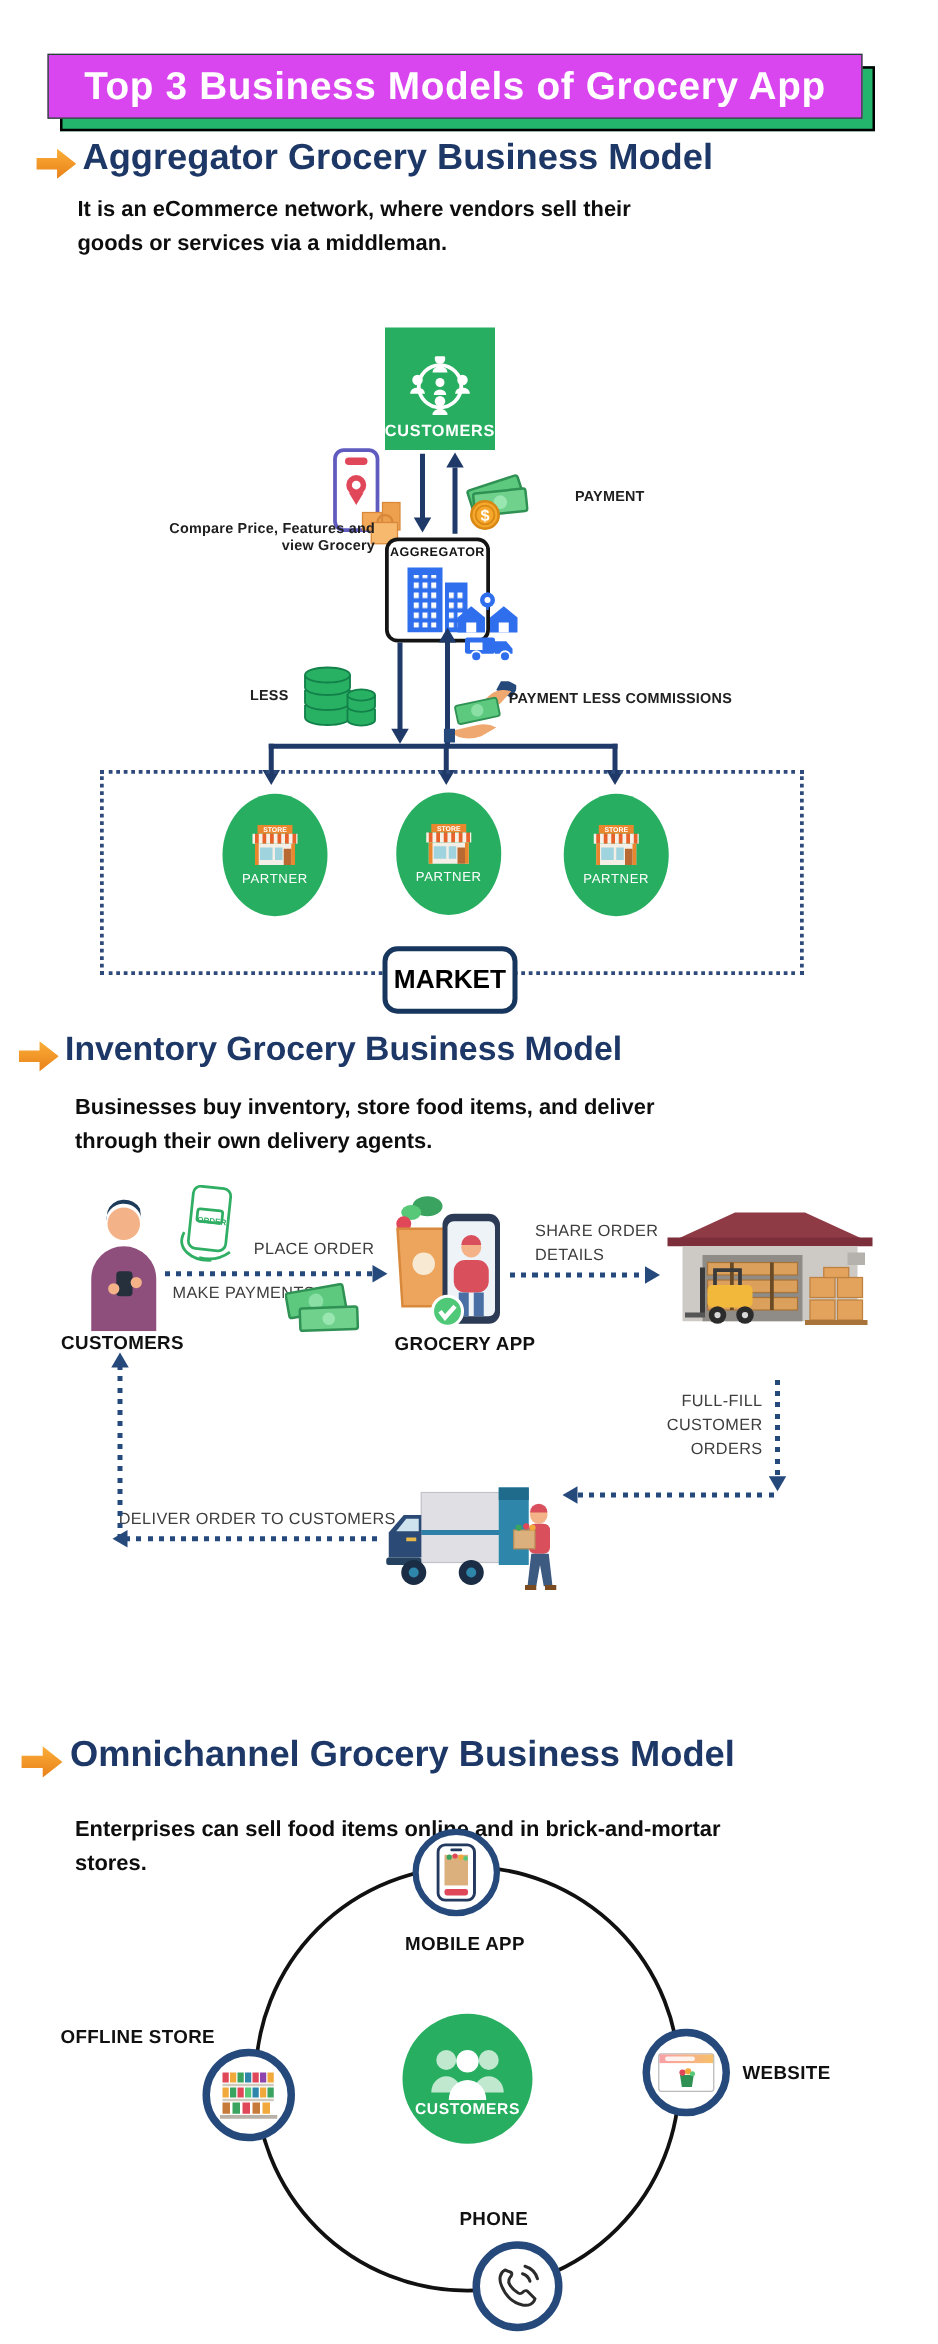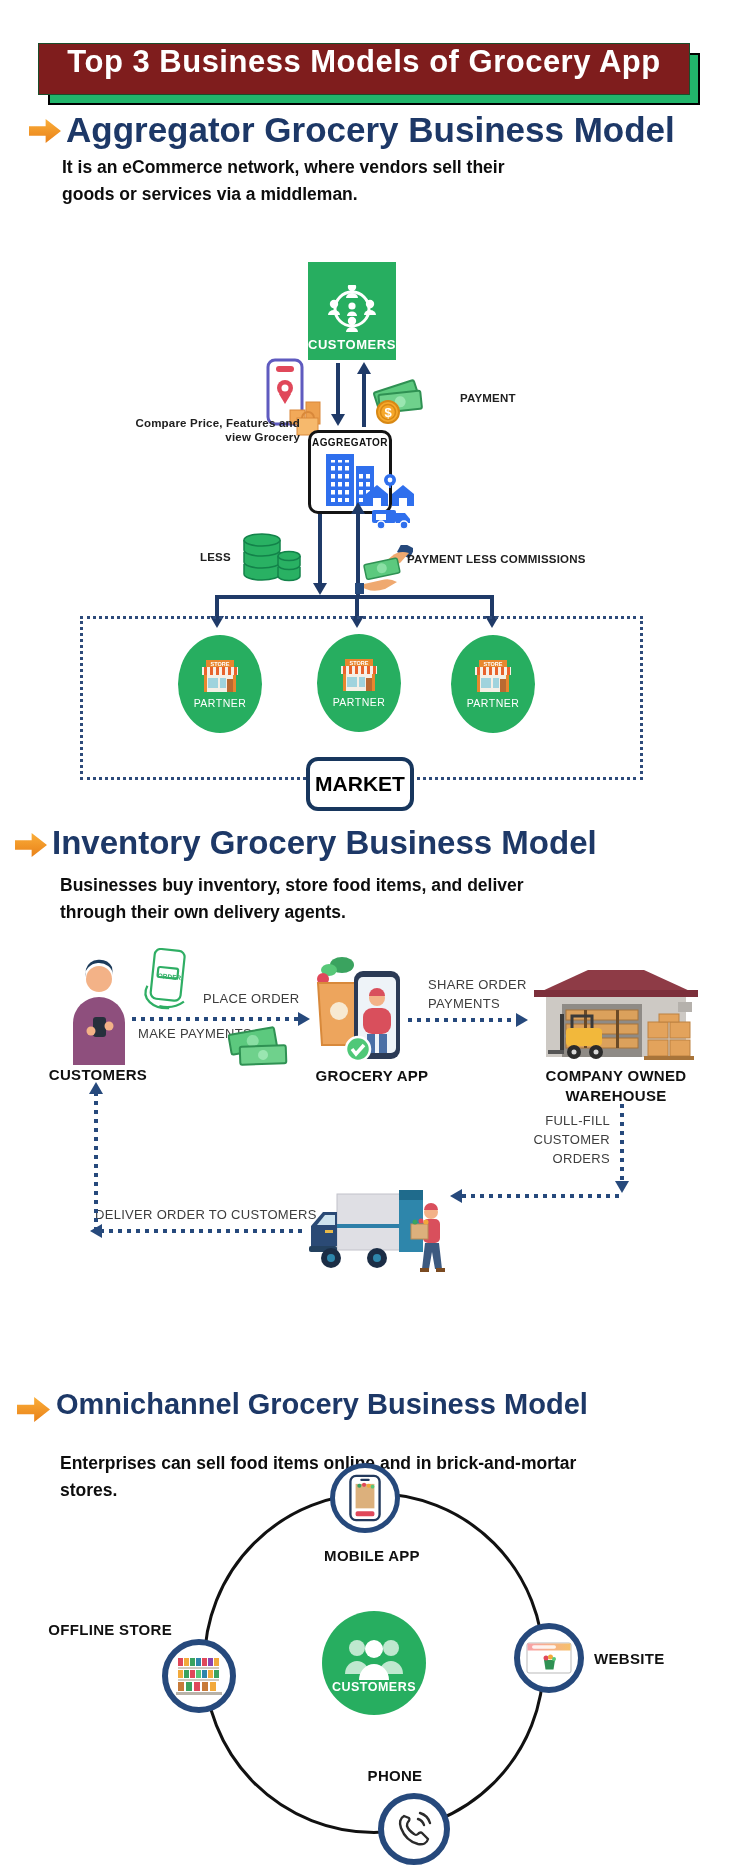--- a/index.html
+++ b/index.html
@@ -4,22 +4,22 @@
 <style>
   html,body{margin:0;padding:0;background:#fff;}
   .page{position:relative;width:750px;height:1875px;background:#fff;overflow:hidden;
         font-family:"Liberation Sans",sans-serif;color:#111;}
   .abs{position:absolute;}
 
   
   .header-wrap{left:38px;top:43px;width:652px;height:52px;}
   .header-shadow{position:absolute;left:10px;top:10px;width:100%;height:100%;
                  background:#22b56b;border:2px solid #000;box-sizing:border-box;}
-  .header-main{position:absolute;left:0;top:0;width:100%;height:100%;background:#7f1d1d;
-               border:1px solid #1a4d2a;box-sizing:border-box;display:flex;justify-content:center;}
+  .header-main{position:absolute;left:0;top:0;width:100%;height:100%;background:#d946ef;
+               border:1px solid #1a4d2a;box-sizing:border-box;display:flex;align-items:center;justify-content:center;}
   .header-title{color:#fff;font-weight:bold;font-size:31px;letter-spacing:.5px;}
 
   
   .sec-arrow{display:block;background:linear-gradient(180deg,#fbb03b,#e87f17);
              clip-path:polygon(0 32%,52% 32%,52% 4%,100% 50%,52% 96%,52% 68%,0 68%);}
   .sec-head{font-weight:bold;color:#1d3867;white-space:nowrap;}
   .sec-desc{font-weight:bold;color:#0d0d0d;font-size:17.5px;line-height:1.55;}
 
   
   .lbl-sm{font-size:11.5px;font-weight:bold;color:#202020;line-height:1.25;letter-spacing:.2px;}
@@ -64,21 +64,21 @@
 <div class="page">
 
   <div class="abs header-wrap">
     <div class="header-shadow"></div>
     <div class="header-main">
       <span class="header-title">Top 3 Business Models of Grocery App</span>
     </div>
   </div>
 
   <span class="abs sec-arrow" style="left:29px;top:118px;width:32px;height:26px;"></span>
-  <div class="abs sec-head" style="left:66px;top:110px;font-size:35px;">Aggregator Grocery Business Model</div>
+  <div class="abs sec-head" style="left:66px;top:110px;font-size:29px;">Aggregator Grocery Business Model</div>
   <div class="abs sec-desc" style="left:62px;top:154px;width:460px;">It is an eCommerce network, where vendors sell their goods or services via a middleman.</div>
 
   <div class="abs customers-box">
     <svg width="54" height="52" viewBox="0 0 54 52">
       <circle cx="27" cy="24" r="17" fill="none" stroke="#fff" stroke-width="3"></circle>
       <g fill="#fff">
         <g transform="translate(27 2)">
             <circle r="4.2"></circle>
             <path d="M-6 11 a6 5 0 0 1 12 0 z"></path>
           </g>
@@ -250,21 +250,21 @@
       <rect x="10" y="18" width="10" height="10" fill="#9fd3dd"></rect>
         <rect x="22" y="18" width="6" height="10" fill="#9fd3dd"></rect>
       <rect x="29" y="19" width="6" height="13" fill="#b96a32"></rect>
     </svg>
     <span class="cap">PARTNER</span>
   </div>
 
   <div class="abs market-box">MARKET</div>
 
   <span class="abs sec-arrow" style="left:15px;top:832px;width:32px;height:26px;"></span>
-  <div class="abs sec-head" style="left:52px;top:824px;font-size:33px;text-align:right;">Inventory Grocery Business Model</div>
+  <div class="abs sec-head" style="left:52px;top:824px;font-size:27px;text-align:right;">Inventory Grocery Business Model</div>
   <div class="abs sec-desc" style="left:60px;top:872px;width:500px;">Businesses buy inventory, store food items, and deliver through their own delivery agents.</div>
 
   <svg class="abs" style="left:63px;top:953px;" width="70" height="112" viewBox="0 0 70 112">
     <circle cx="36" cy="26" r="13" fill="#f3b287"></circle>
     <path d="M22 24 a14 13 0 0 1 28 -2 l-1 -8 a14 13 0 0 0 -26 2 z" fill="#1d3b5a"></path>
     <path d="M10 112 v-42 a26 26 0 0 1 52 0 v42 z" fill="#8e4f7d"></path>
     <rect x="30" y="64" width="13" height="20" rx="3" fill="#26303c"></rect>
     <circle cx="28" cy="78" r="4.5" fill="#f3b287"></circle>
       <circle cx="46" cy="73" r="4.5" fill="#f3b287"></circle>
   </svg>
@@ -309,21 +309,21 @@
       <rect x="67" y="81" width="8" height="19" fill="#4a6fa5"></rect>
     <circle cx="46" cy="96" r="12" fill="#4fc878" stroke="#fff" stroke-width="2.5"></circle>
     <path d="M40 96 l4 5 l8 -9" stroke="#fff" stroke-width="3.5" fill="none"></path>
   </svg>
 
   <div class="abs lbl-node" style="left:40px;top:1065px;width:116px;text-align:center;">CUSTOMERS</div>
   <div class="abs lbl-node" style="left:310px;top:1066px;width:124px;text-align:center;">GROCERY APP</div>
 
   <div class="abs lbl-md" style="left:428px;top:976px;">
     <div>SHARE ORDER</div>
-    <div>PAYMENTS</div>
+    <div>DETAILS</div>
   </div>
   <div class="abs h-dots" style="left:408px;top:1018px;width:110px;"></div>
   <div class="abs dh-right" style="left:516px;top:1013px;"></div>
 
   <svg class="abs" style="left:532px;top:966px;" width="168" height="97" viewBox="0 0 168 97">
     <polygon points="8,26 56,4 112,4 160,26" fill="#8e3b46"></polygon>
     <rect x="2" y="24" width="164" height="7" fill="#7c2f3b"></rect>
     <rect x="14" y="31" width="140" height="60" fill="#cdc9c4"></rect>
     <rect x="30" y="38" width="80" height="53" fill="#8f8b86"></rect>
     <g fill="#dba15c" stroke="#a8743a">
@@ -344,24 +344,20 @@
       <circle cx="64" cy="86" r="2.5" fill="#d8d8d8"></circle>
     <g fill="#e3a35c" stroke="#bd8140">
         <rect x="116" y="56" width="20" height="16"></rect>
         <rect x="138" y="56" width="20" height="16"></rect>
         <rect x="116" y="74" width="20" height="16"></rect>
         <rect x="138" y="74" width="20" height="16"></rect>
         <rect x="127" y="48" width="20" height="8"></rect>
       </g>
     <rect x="112" y="90" width="50" height="4" fill="#a8743a"></rect>
   </svg>
-  <div class="abs lbl-node" style="left:532px;top:1066px;width:168px;text-align:center;">
-    <div>COMPANY OWNED</div>
-    <div>WAREHOUSE</div>
-  </div>
 
   <div class="abs lbl-md" style="left:500px;top:1112px;width:110px;text-align:right;">
     <div>FULL-FILL</div>
     <div>CUSTOMER</div>
     <div>ORDERS</div>
   </div>
   <div class="abs v-dots" style="left:620px;top:1104px;height:78px;"></div>
   <div class="abs dh-down" style="left:615px;top:1181px;"></div>
   <div class="abs h-dots" style="left:462px;top:1194px;width:160px;"></div>
   <div class="abs dh-left" style="left:450px;top:1189px;"></div>

